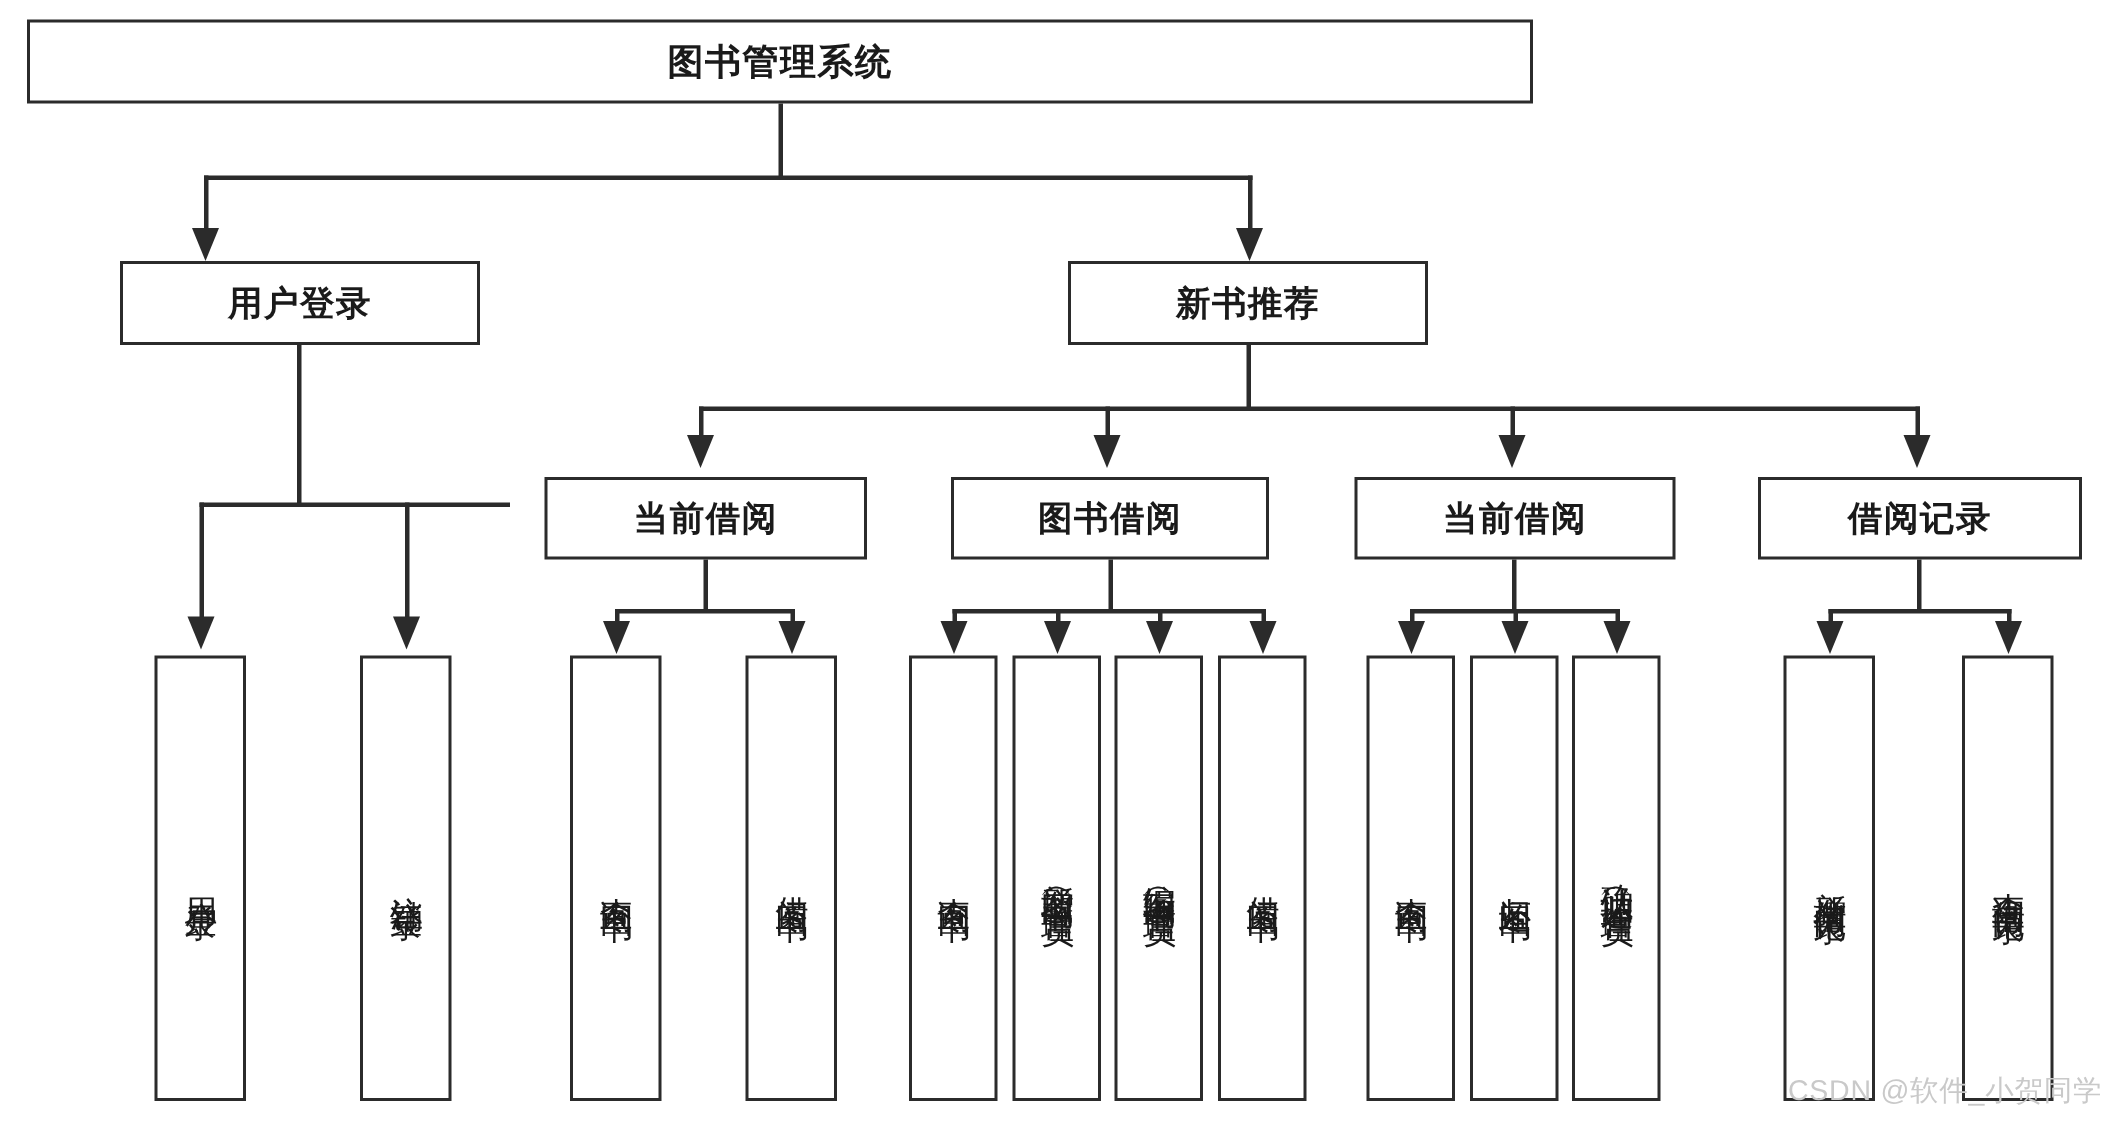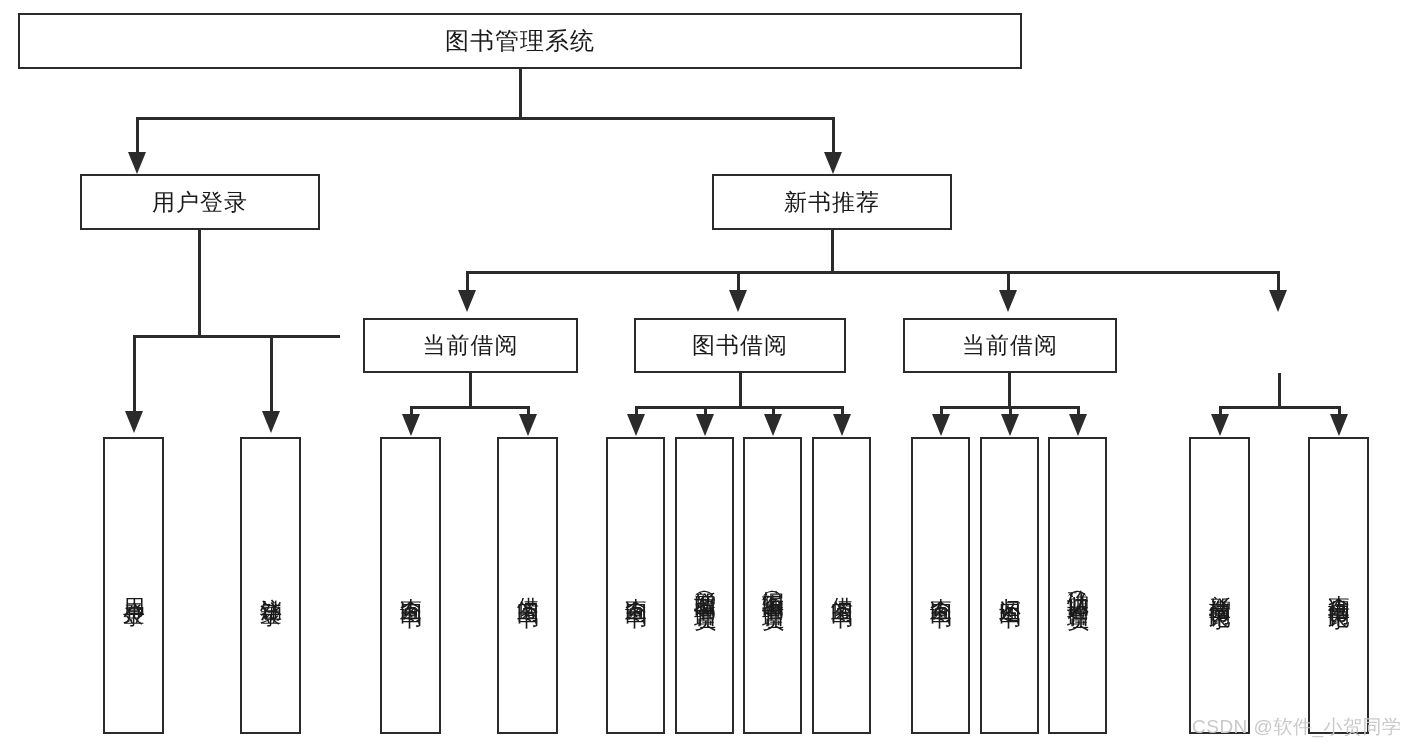--- a/index.html
+++ b/index.html
@@ -41,20 +41,21 @@
     writing-mode: vertical-rl;
     text-orientation: upright;
     letter-spacing: 3px;
     line-height: 1.04;
     white-space: nowrap;
     text-align: center;
   }
   .hlabel {
     white-space: nowrap;
     letter-spacing: 1px;
+    font-weight: bold;
   }
   .edge {
     position: absolute;
     background: #2b2b2b;
   }
   .edge.h { height: 3px; }
   .edge.v { width: 3px; }
   .arrow {
     position: absolute;
     width: 0;
@@ -118,20 +119,23 @@
 
   <div class="node level2" style="left:363px; top:318px; width:215px; height:55px;">
     <span class="hlabel">当前借阅</span>
   </div>
   <div class="node level2" style="left:634px; top:318px; width:212px; height:55px;">
     <span class="hlabel">图书借阅</span>
   </div>
   <div class="node level2" style="left:903px; top:318px; width:214px; height:55px;">
     <span class="hlabel">当前借阅</span>
   </div>
+  <div class="node level2" style="left:1172px; top:318px; width:216px; height:55px;">
+    <span class="hlabel">借阅记录</span>
+  </div>
 
   <div class="edge v" style="left:469px; top:373px; height:35px;"></div>
   <div class="edge h" style="left:410px; top:406px; width:120px;"></div>
   <div class="edge v" style="left:410px; top:406px; height:14px;"></div>
   <div class="arrow" style="left:402px; top:414px;"></div>
   <div class="edge v" style="left:527px; top:406px; height:14px;"></div>
   <div class="arrow" style="left:519px; top:414px;"></div>
 
   <div class="edge v" style="left:739px; top:373px; height:35px;"></div>
   <div class="edge h" style="left:635px; top:406px; width:209px;"></div>

